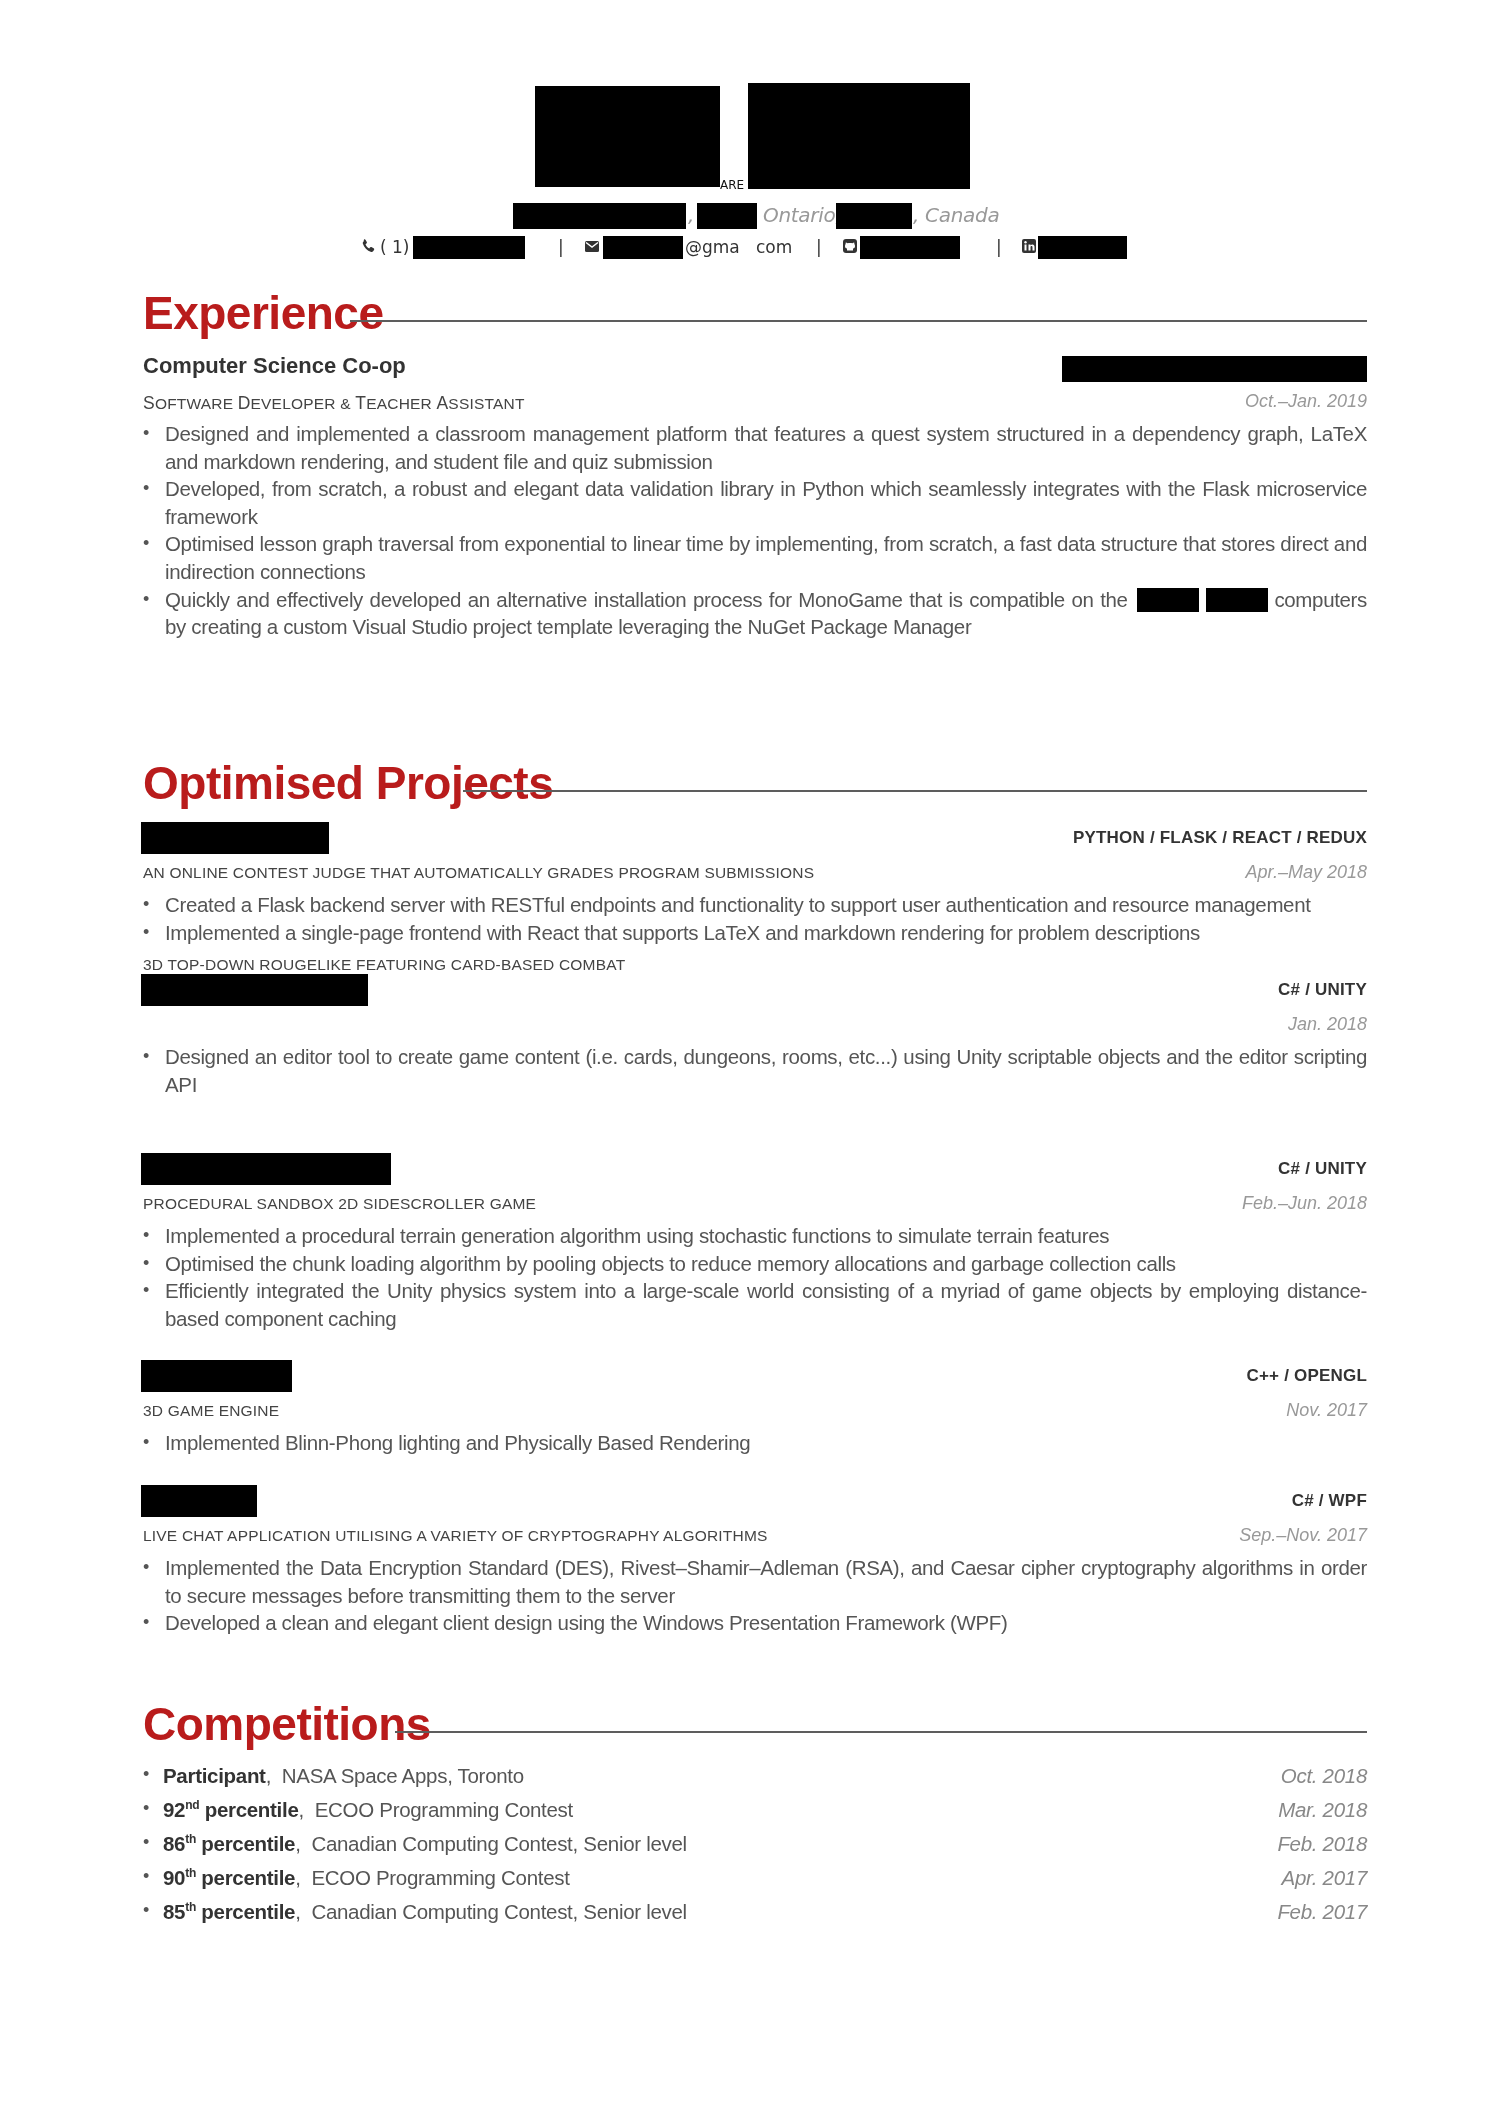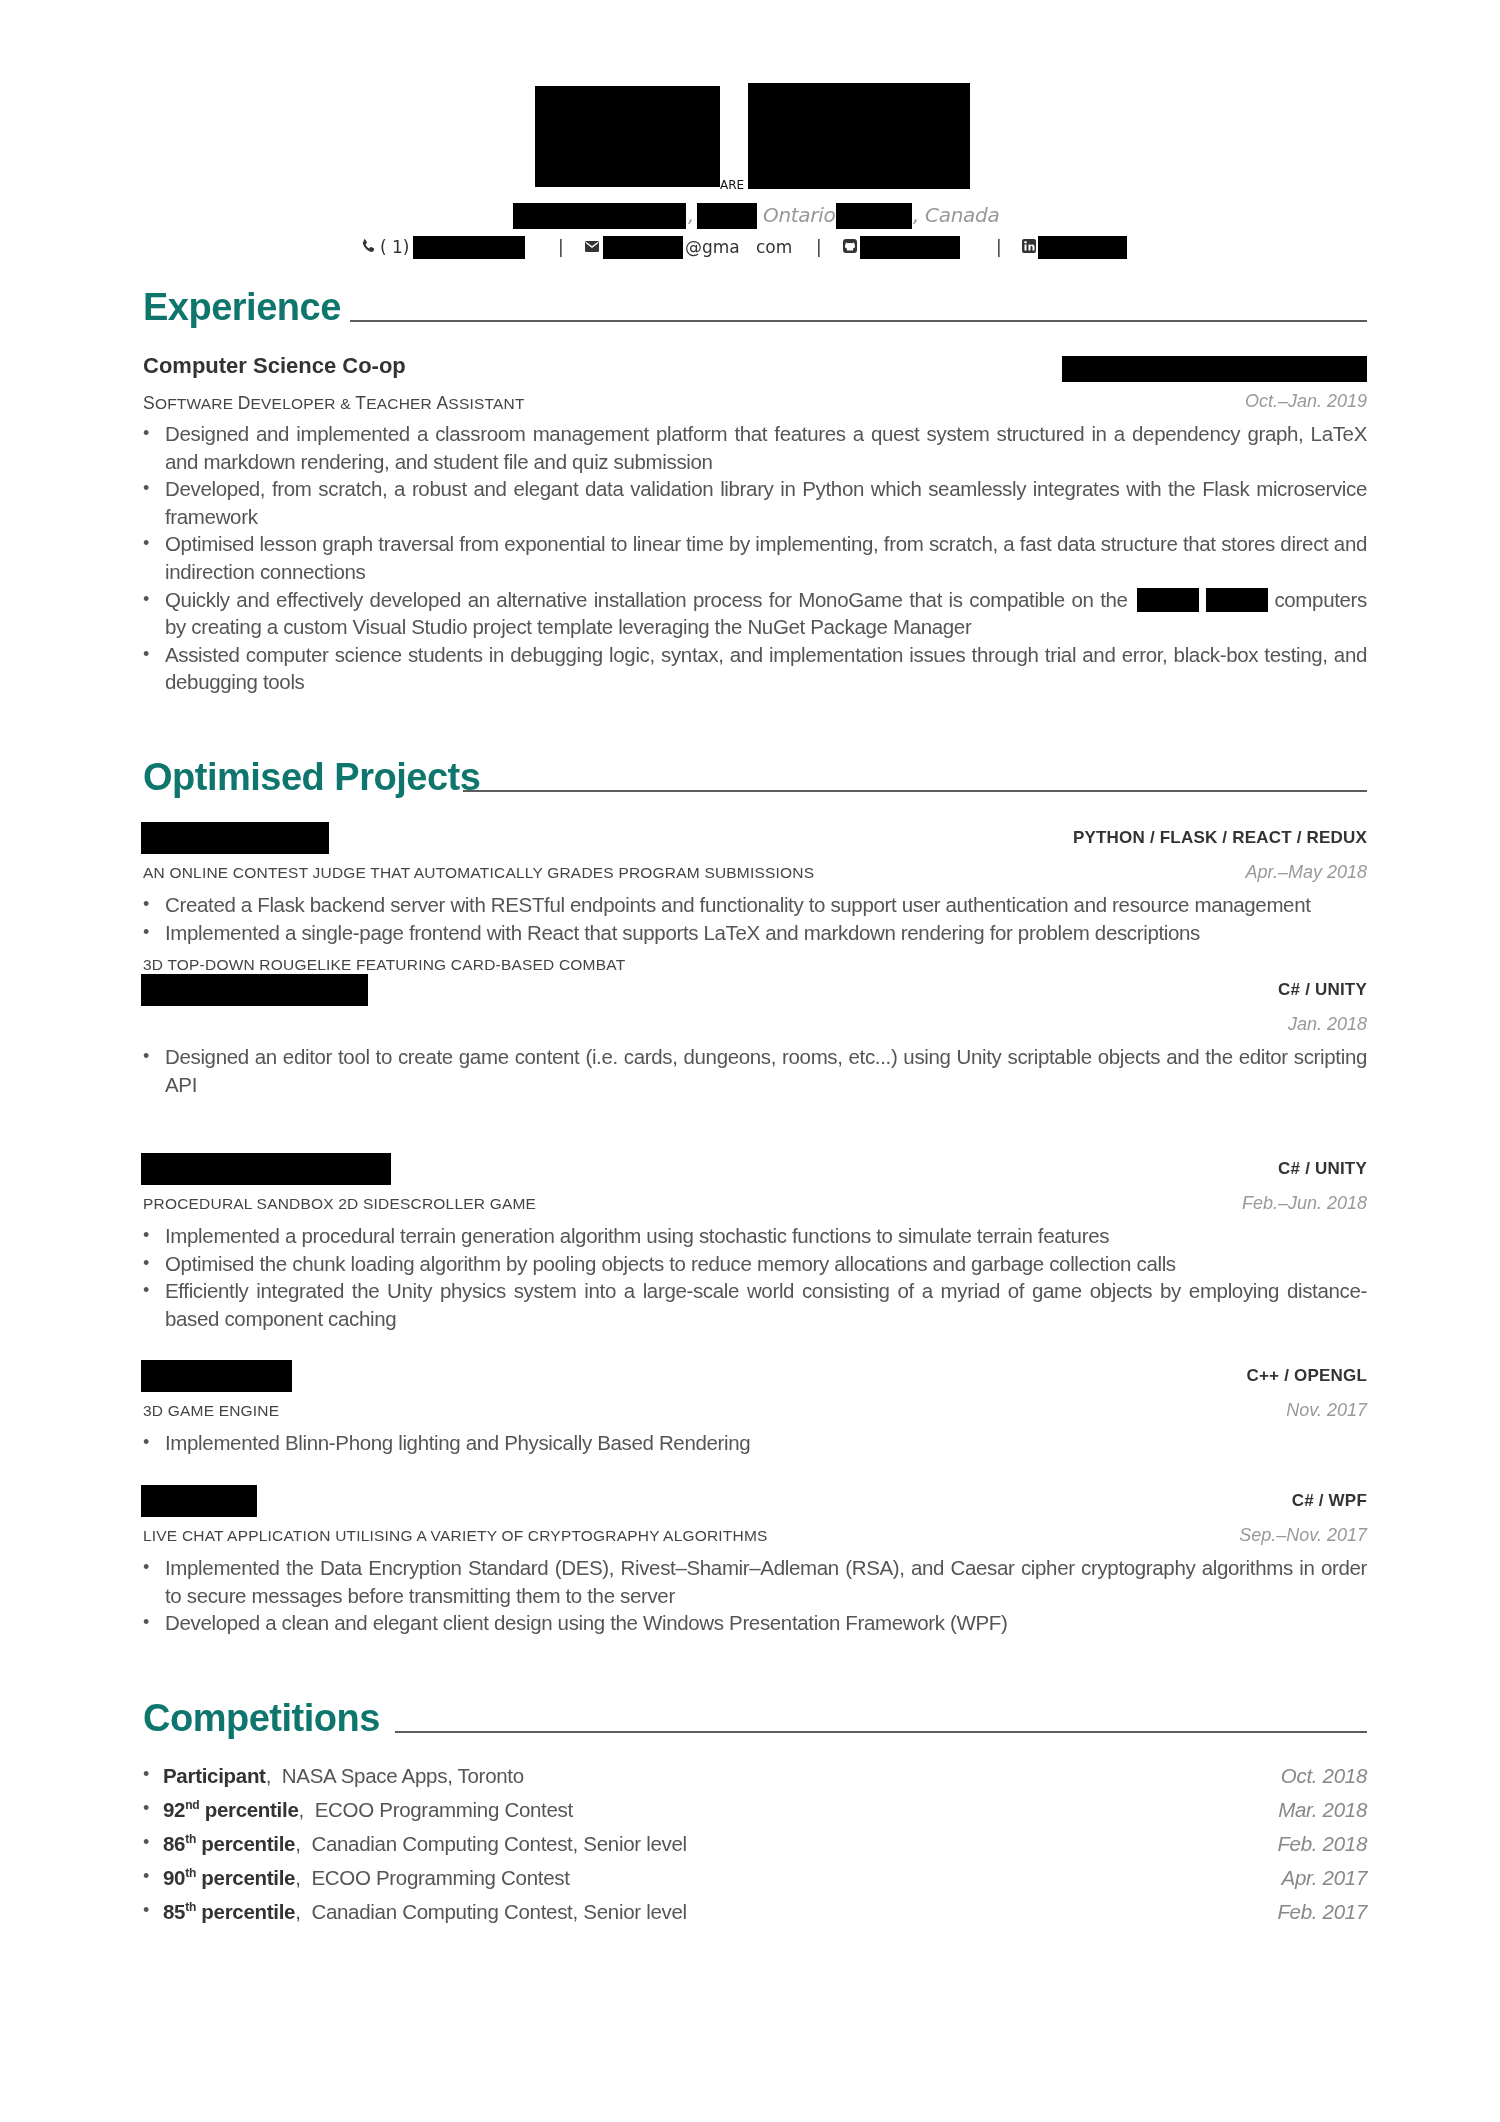--- a/index.html
+++ b/index.html
@@ -8,21 +8,21 @@
   .redact { position:absolute; background:#000; }
 
   
   .are { position:absolute; left:720px; top:178px; font-size:12px; color:#111; font-family:"DejaVu Sans", sans-serif; }
   .addr { position:absolute; top:203px; font-size:20px; font-style:italic; color:#999; font-family:"DejaVu Sans", sans-serif; letter-spacing:-0.3px; }
   .contact { position:absolute; top:237px; font-size:17px; color:#333; font-family:"DejaVu Sans", sans-serif; }
   .sep { position:absolute; top:237px; font-size:17px; color:#333; font-family:"DejaVu Sans", sans-serif; }
   .ico { position:absolute; top:238px; width:16px; height:16px; }
 
   
-  .sec-title { position:absolute; left:143px; font-size:38px; font-weight:bold; color:#0f766e;
+  .sec-title { position:absolute; left:143px; font-size:46px; font-weight:bold; color:#b91c1c;
                font-family:"Liberation Sans", sans-serif; letter-spacing:-0.5px; }
   .sec-rule { position:absolute; height:2px; background:#5d5d5d; right:133px; }
 
   .entry-title { position:absolute; left:143px; font-size:22px; font-weight:bold; color:#333;
                  font-family:"Liberation Sans", sans-serif; }
   .sc { position:absolute; left:143px; font-size:15.5px; color:#444; text-transform:uppercase; letter-spacing:0.2px;
         font-family:"Liberation Sans", sans-serif; }
   .sc .cap { font-size:17.5px; }
   .date { position:absolute; right:133px; font-size:18px; font-style:italic; color:#999;
           font-family:"Liberation Sans", sans-serif; }
@@ -103,21 +103,20 @@
   <ul class="bullets" style="top:420px;">
     <li>Designed and implemented a classroom management platform that features a quest system structured in a dependency graph, LaTeX and markdown rendering, and student file and quiz submission</li>
     <li>Developed, from scratch, a robust and elegant data validation library in Python which seamlessly integrates with the Flask microservice framework</li>
     <li>Optimised lesson graph traversal from exponential to linear time by implementing, from scratch, a fast data structure that stores direct and indirection connections</li>
     <li>
       <span>Quickly and effectively developed an alternative installation process for MonoGame that is compatible on the</span>
       <span style="display:inline-block;width:62px;height:24px;background:#000;vertical-align:-5px;margin-left:3px;"></span>
       <span style="display:inline-block;width:62px;height:24px;background:#000;vertical-align:-5px;"></span>
       <span>computers by creating a custom Visual Studio project template leveraging the NuGet Package Manager</span>
     </li>
-    <li>Assisted computer science students in debugging logic, syntax, and implementation issues through trial and error, black-box testing, and debugging tools</li>
   </ul>
 </section>
 
 <section>
   <div class="sec-title" style="top:756px;">Optimised Projects</div>
   <div class="sec-rule" style="left:463px;top:790px;"></div>
 
   <div>
     <div class="redact" style="left:141px;top:822px;width:188px;height:32px;"></div>
     <div class="tech" style="top:828px;">Python / Flask / React / Redux</div>

